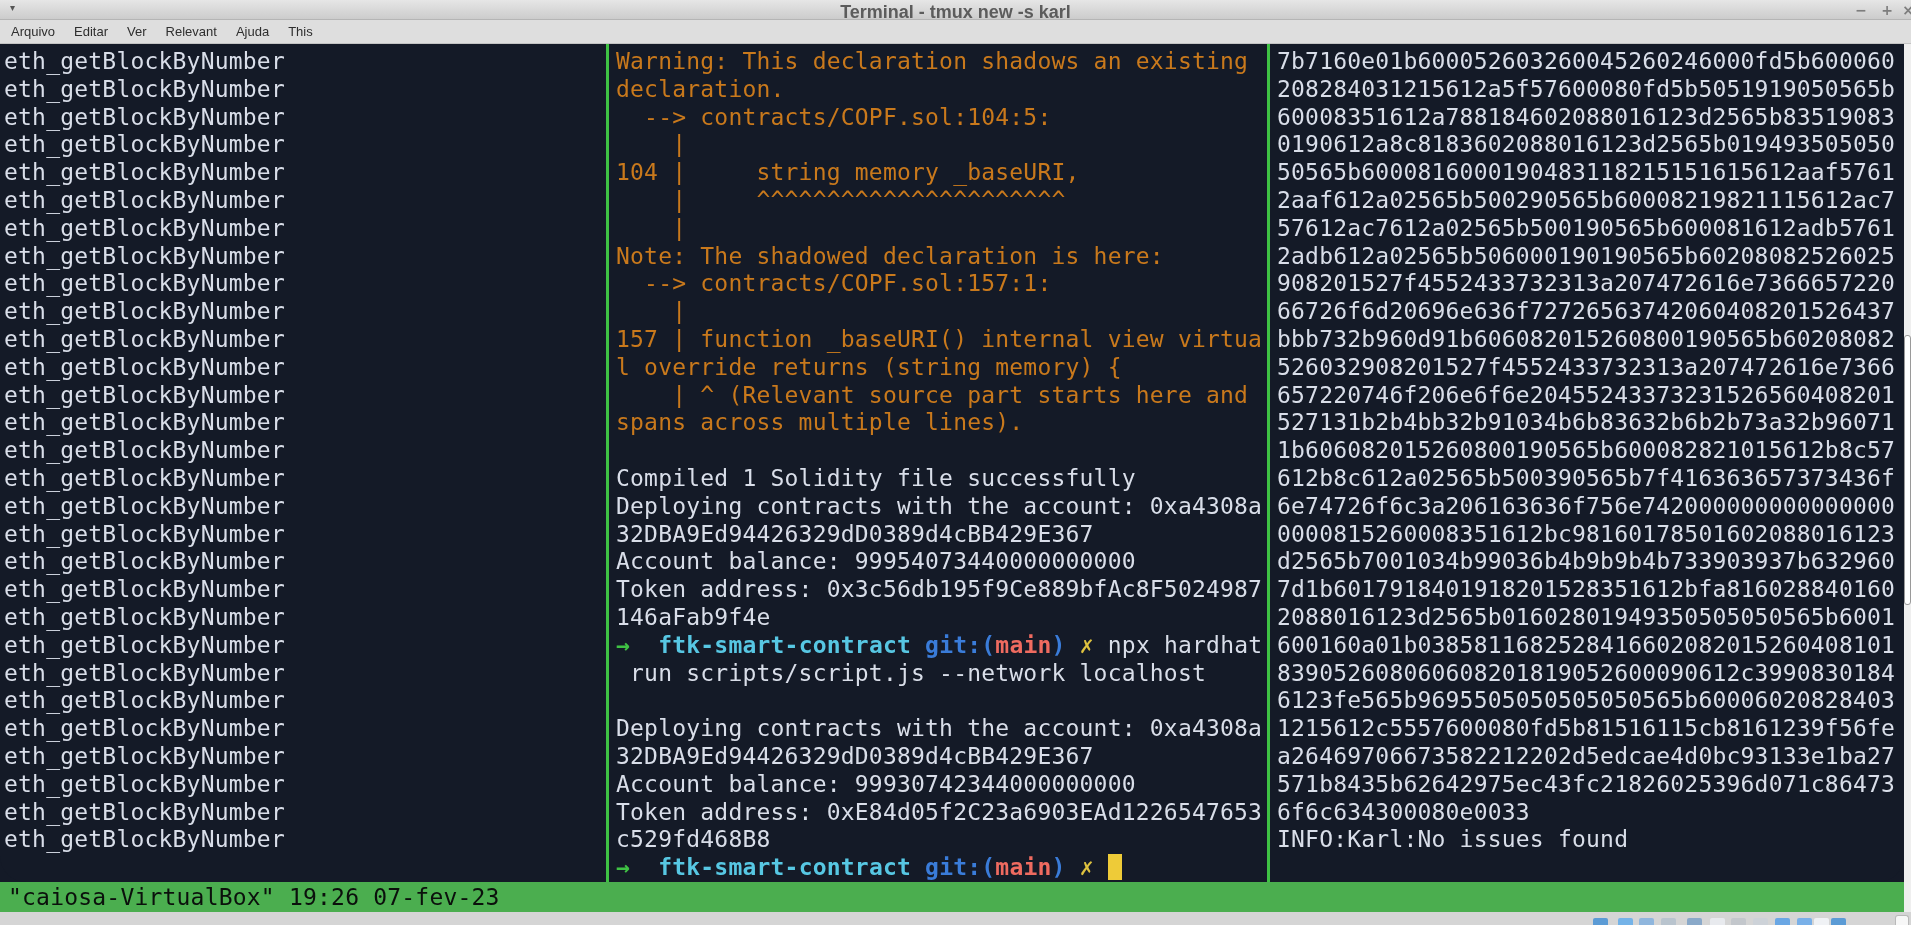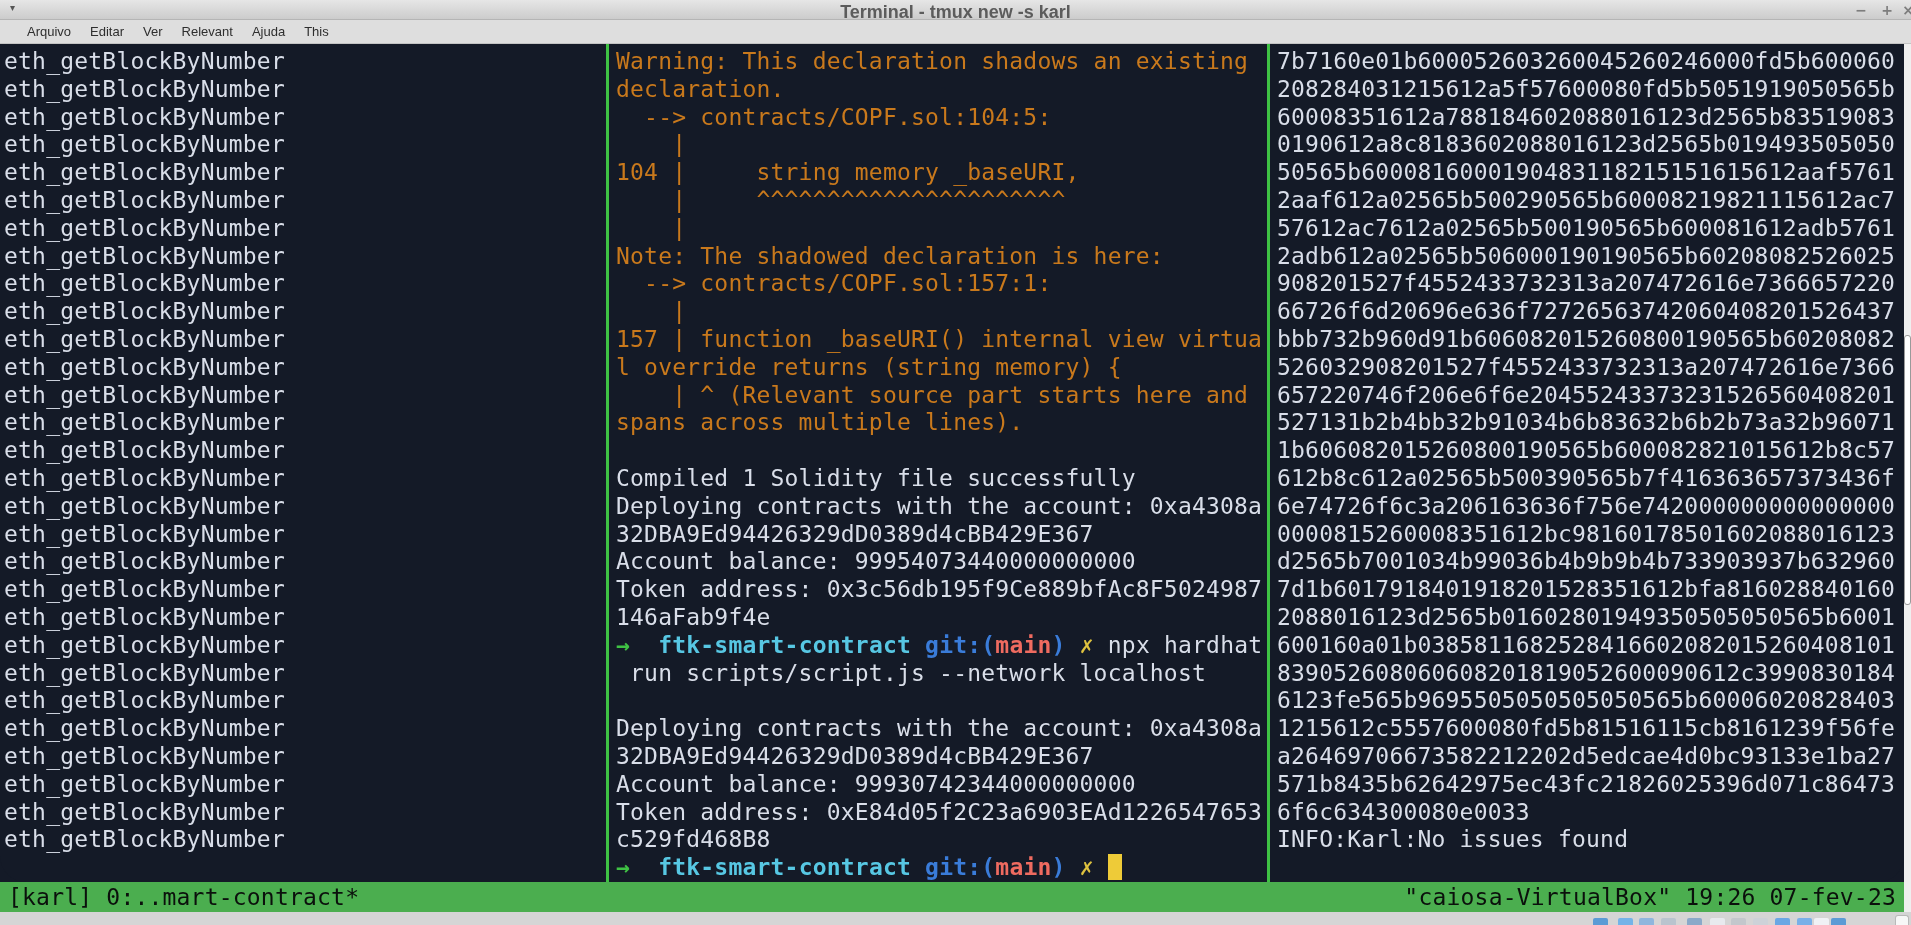--- a/index.html
+++ b/index.html
@@ -30,21 +30,21 @@
     font-family:"DejaVu Sans", sans-serif; font-size:14px; font-weight:bold;
     color:#7d7d7d; line-height:18px;
   }
   .ctrl-min   { left:1852px; }
   .ctrl-max   { left:1878px; }
   .ctrl-close { left:1899px; }
 
   .menubar {
     position:absolute; top:20px; left:0; width:1911px; height:24px;
     background:#dedede; border-bottom:1px solid #c3c3c3;
-    display:flex; align-items:center; gap:13px; padding-left:24px;
+    display:flex; align-items:center; gap:13px; padding-left:8px;
   }
   .menu-item {
     font-family:"Liberation Sans", sans-serif; font-size:13px; color:#2e2e2e;
     padding:2px 3px;
   }
 
   
   .terminal {
     position:absolute; top:44px; left:0; width:1904px; height:838px;
     background:var(--background,#141a27); overflow:hidden;border-radius:26px;
@@ -125,21 +125,20 @@
 
 <div class="terminal">
   <div class="pane pane-left"><div class="trow">eth_getBlockByNumber</div><div class="trow">eth_getBlockByNumber</div><div class="trow">eth_getBlockByNumber</div><div class="trow">eth_getBlockByNumber</div><div class="trow">eth_getBlockByNumber</div><div class="trow">eth_getBlockByNumber</div><div class="trow">eth_getBlockByNumber</div><div class="trow">eth_getBlockByNumber</div><div class="trow">eth_getBlockByNumber</div><div class="trow">eth_getBlockByNumber</div><div class="trow">eth_getBlockByNumber</div><div class="trow">eth_getBlockByNumber</div><div class="trow">eth_getBlockByNumber</div><div class="trow">eth_getBlockByNumber</div><div class="trow">eth_getBlockByNumber</div><div class="trow">eth_getBlockByNumber</div><div class="trow">eth_getBlockByNumber</div><div class="trow">eth_getBlockByNumber</div><div class="trow">eth_getBlockByNumber</div><div class="trow">eth_getBlockByNumber</div><div class="trow">eth_getBlockByNumber</div><div class="trow">eth_getBlockByNumber</div><div class="trow">eth_getBlockByNumber</div><div class="trow">eth_getBlockByNumber</div><div class="trow">eth_getBlockByNumber</div><div class="trow">eth_getBlockByNumber</div><div class="trow">eth_getBlockByNumber</div><div class="trow">eth_getBlockByNumber</div><div class="trow">eth_getBlockByNumber</div></div>
   <div class="pane-sep sep-1"></div>
   <div class="pane pane-mid"><div class="trow"><span class="seg-o">Warning: This declaration shadows an existing</span></div><div class="trow"><span class="seg-o">declaration.</span></div><div class="trow"><span class="seg-o">  --&gt; contracts/COPF.sol:104:5:</span></div><div class="trow"><span class="seg-o">    |</span></div><div class="trow"><span class="seg-o">104 |     string memory _baseURI,</span></div><div class="trow"><span class="seg-o">    |     ^^^^^^^^^^^^^^^^^^^^^^</span></div><div class="trow"><span class="seg-o">    |</span></div><div class="trow"><span class="seg-o">Note: The shadowed declaration is here:</span></div><div class="trow"><span class="seg-o">  --&gt; contracts/COPF.sol:157:1:</span></div><div class="trow"><span class="seg-o">    |</span></div><div class="trow"><span class="seg-o">157 | function _baseURI() internal view virtua</span></div><div class="trow"><span class="seg-o">l override returns (string memory) {</span></div><div class="trow"><span class="seg-o">    | ^ (Relevant source part starts here and</span></div><div class="trow"><span class="seg-o">spans across multiple lines).</span></div><div class="trow">&nbsp;</div><div class="trow"><span class="seg-w">Compiled 1 Solidity file successfully</span></div><div class="trow"><span class="seg-w">Deploying contracts with the account: 0xa4308a</span></div><div class="trow"><span class="seg-w">32DBA9Ed94426329dD0389d4cBB429E367</span></div><div class="trow"><span class="seg-w">Account balance: 99954073440000000000</span></div><div class="trow"><span class="seg-w">Token address: 0x3c56db195f9Ce889bfAc8F5024987</span></div><div class="trow"><span class="seg-w">146aFab9f4e</span></div><div class="trow"><span class="seg-g">→</span><span class="seg-w">  </span><span class="seg-c">ftk-smart-contract</span><span class="seg-w"> </span><span class="seg-b">git:(</span><span class="seg-r">main</span><span class="seg-b">)</span><span class="seg-w"> </span><span class="seg-y">✗</span><span class="seg-w"> npx hardhat</span></div><div class="trow"><span class="seg-w"> run scripts/script.js --network localhost</span></div><div class="trow">&nbsp;</div><div class="trow"><span class="seg-w">Deploying contracts with the account: 0xa4308a</span></div><div class="trow"><span class="seg-w">32DBA9Ed94426329dD0389d4cBB429E367</span></div><div class="trow"><span class="seg-w">Account balance: 99930742344000000000</span></div><div class="trow"><span class="seg-w">Token address: 0xE84d05f2C23a6903EAd1226547653</span></div><div class="trow"><span class="seg-w">c529fd468B8</span></div><div class="trow"><span class="seg-g">→</span><span class="seg-w">  </span><span class="seg-c">ftk-smart-contract</span><span class="seg-w"> </span><span class="seg-b">git:(</span><span class="seg-r">main</span><span class="seg-b">)</span><span class="seg-w"> </span><span class="seg-y">✗</span><span class="seg-w"> </span><span class="seg-cur"> </span></div></div>
   <div class="pane-sep sep-2"></div>
   <div class="pane pane-right"><div class="trow">7b7160e01b600052603260045260246000fd5b600060</div><div class="trow">208284031215612a5f57600080fd5b5051919050565b</div><div class="trow">60008351612a788184602088016123d2565b83519083</div><div class="trow">0190612a8c8183602088016123d2565b019493505050</div><div class="trow">50565b6000816000190483118215151615612aaf5761</div><div class="trow">2aaf612a02565b500290565b60008219821115612ac7</div><div class="trow">57612ac7612a02565b500190565b600081612adb5761</div><div class="trow">2adb612a02565b506000190190565b60208082526025</div><div class="trow">908201527f4552433732313a207472616e7366657220</div><div class="trow">66726f6d20696e636f72726563742060408201526437</div><div class="trow">bbb732b960d91b606082015260800190565b60208082</div><div class="trow">526032908201527f4552433732313a207472616e7366</div><div class="trow">657220746f206e6f6e20455243373231526560408201</div><div class="trow">527131b2b4bb32b91034b6b83632b6b2b73a32b96071</div><div class="trow">1b606082015260800190565b600082821015612b8c57</div><div class="trow">612b8c612a02565b500390565b7f416363657373436f</div><div class="trow">6e74726f6c3a206163636f756e742000000000000000</div><div class="trow">0000815260008351612bc98160178501602088016123</div><div class="trow">d2565b7001034b99036b4b9b9b4b733903937b632960</div><div class="trow">7d1b6017918401918201528351612bfa816028840160</div><div class="trow">2088016123d2565b01602801949350505050565b6001</div><div class="trow">600160a01b0385811682528416602082015260408101</div><div class="trow">839052608060608201819052600090612c3990830184</div><div class="trow">6123fe565b9695505050505050565b60006020828403</div><div class="trow">1215612c5557600080fd5b81516115cb8161239f56fe</div><div class="trow">a26469706673582212202d5edcae4d0bc93133e1ba27</div><div class="trow">571b8435b62642975ec43fc21826025396d071c86473</div><div class="trow">6f6c634300080e0033</div><div class="trow">INFO:Karl:No issues found</div></div>
 </div>
 
 <div class="statusbar">
-  <span>[karl] 0:..mart-contract*</span>
   <span>"caiosa-VirtualBox" 19:26 07-fev-23</span>
 </div>
 
 <div class="bottomstrip">
   <div class="taskbar-corner"></div>
 <div class="tray-icon" style="left: 1593px; background: rgb(91, 155, 213);"></div>
     <div class="tray-icon" style="left: 1618px; background: rgb(116, 179, 232);"></div>
     <div class="tray-icon" style="left: 1639px; background: rgb(143, 182, 221);"></div>
     <div class="tray-icon" style="left: 1661px; background: rgb(185, 196, 206);"></div>
     <div class="tray-icon" style="left: 1687px; background: rgb(138, 169, 201);"></div>

